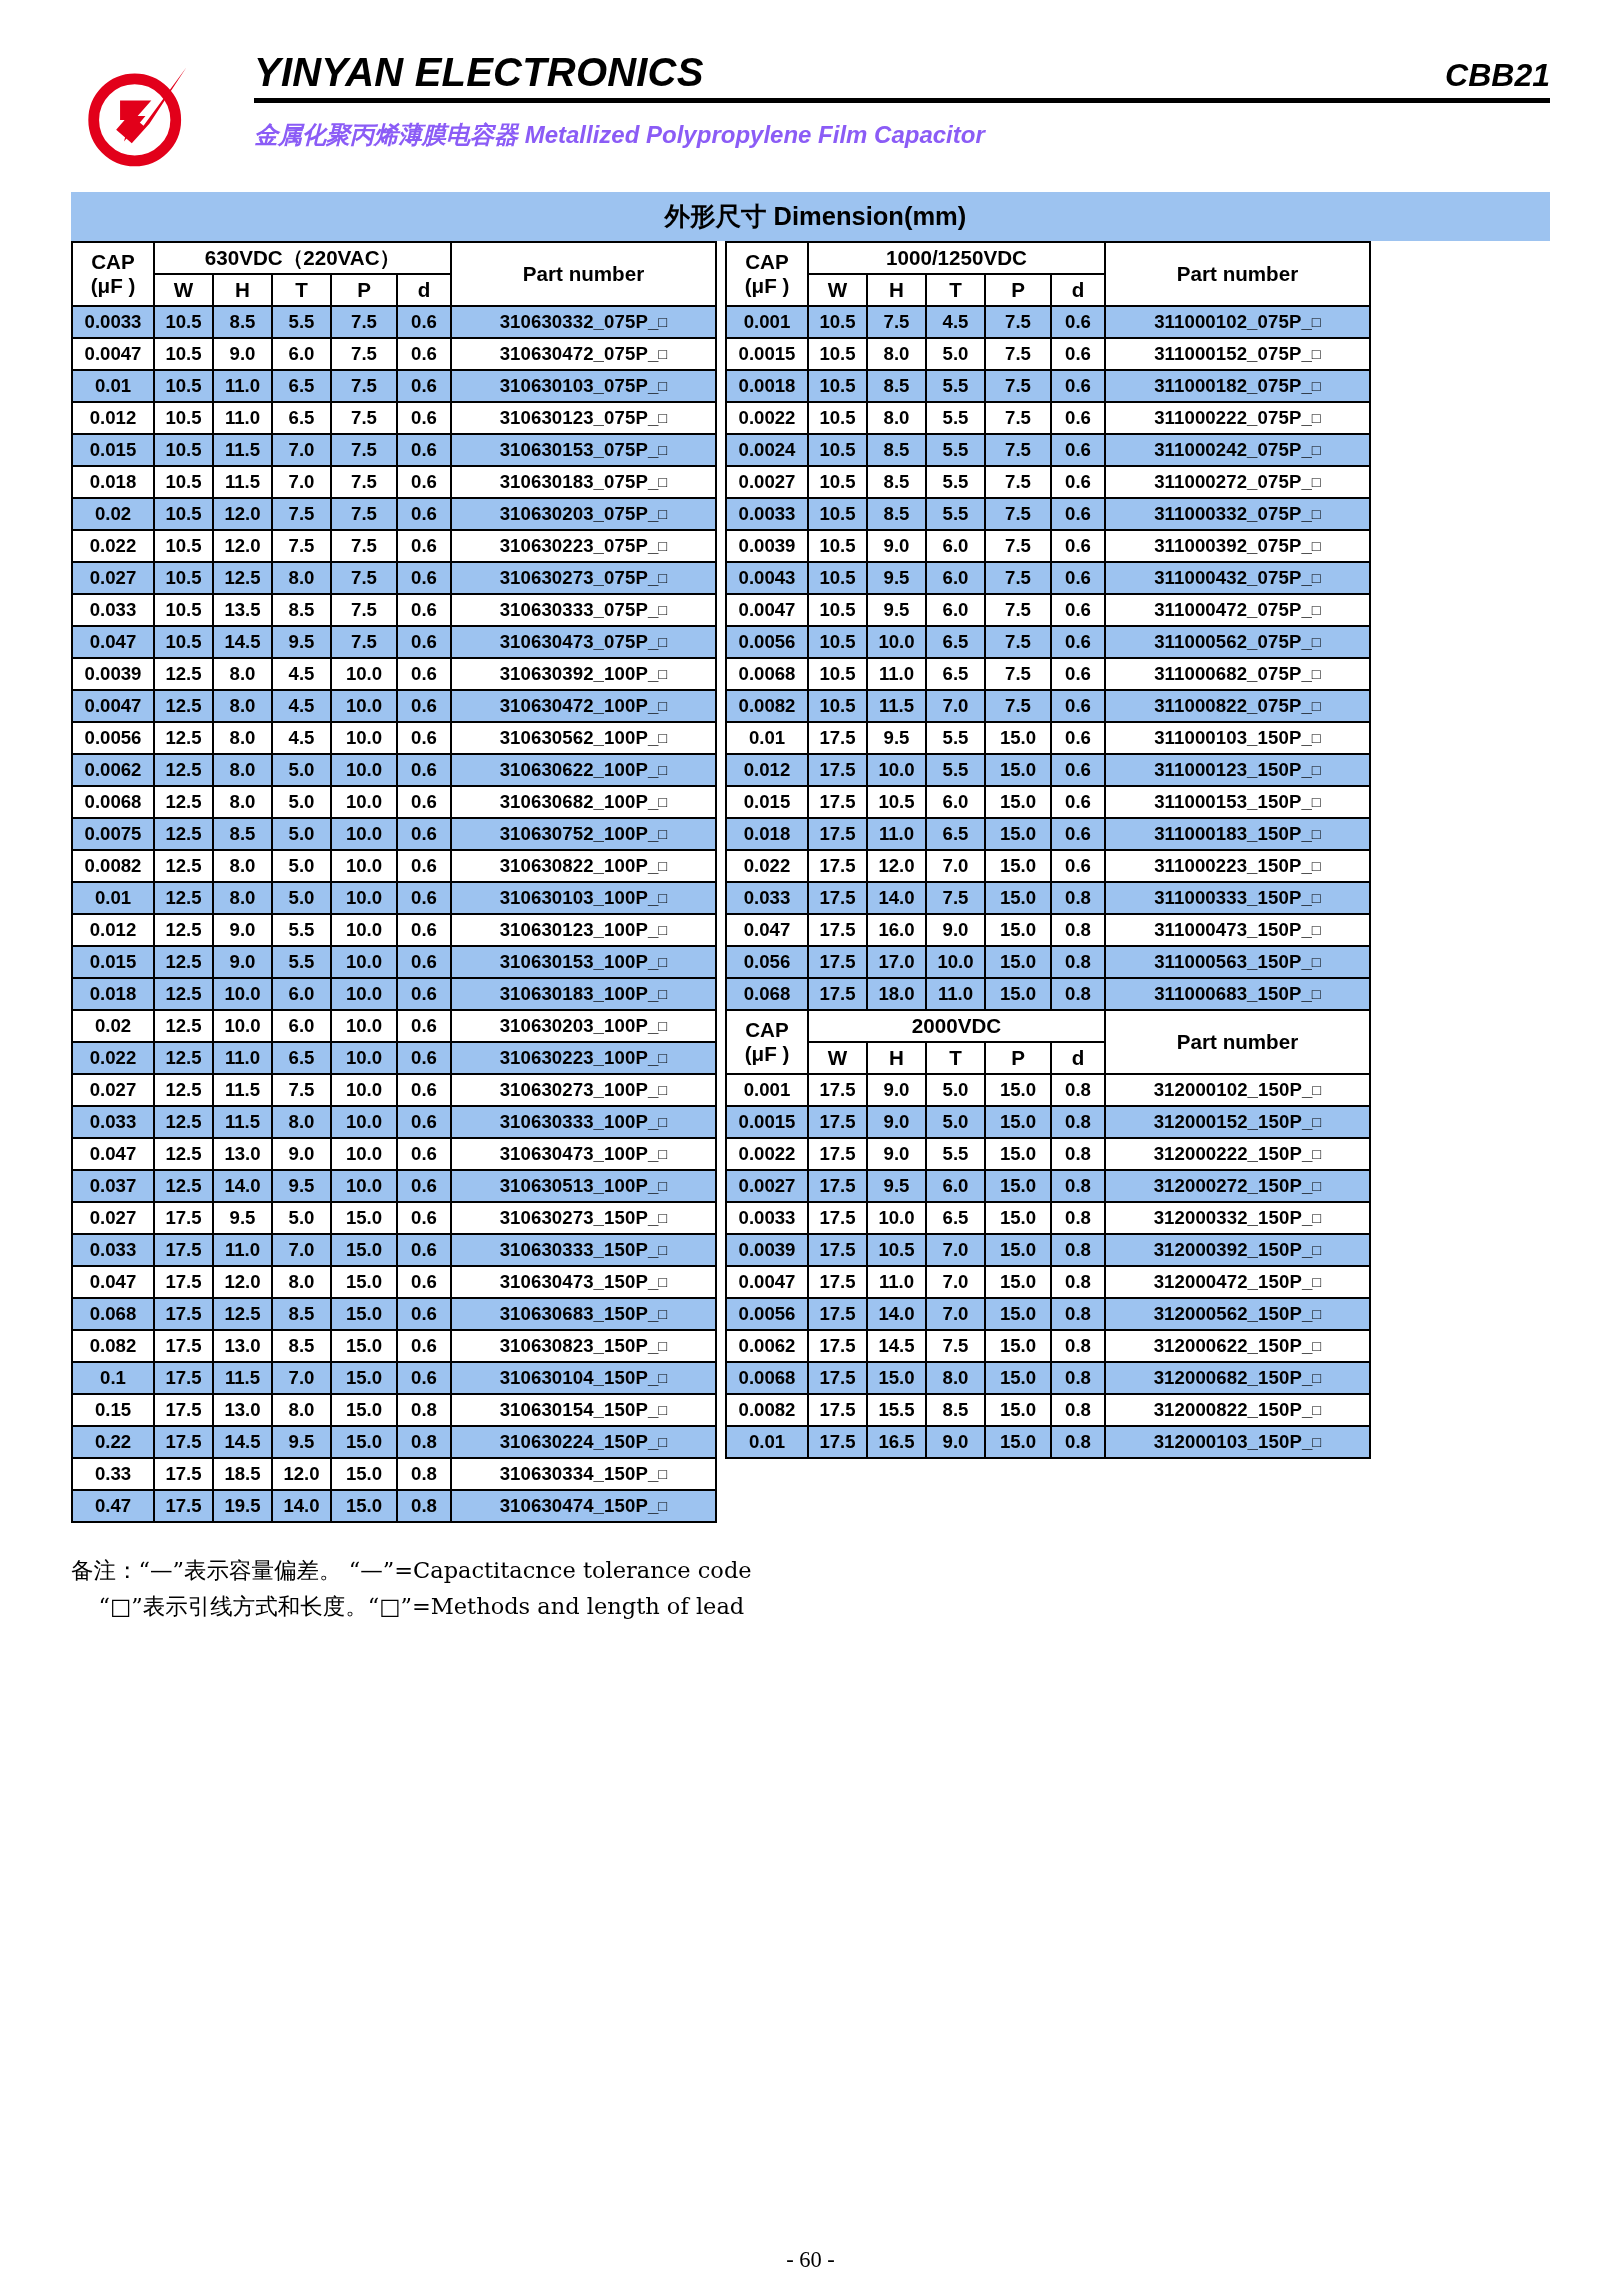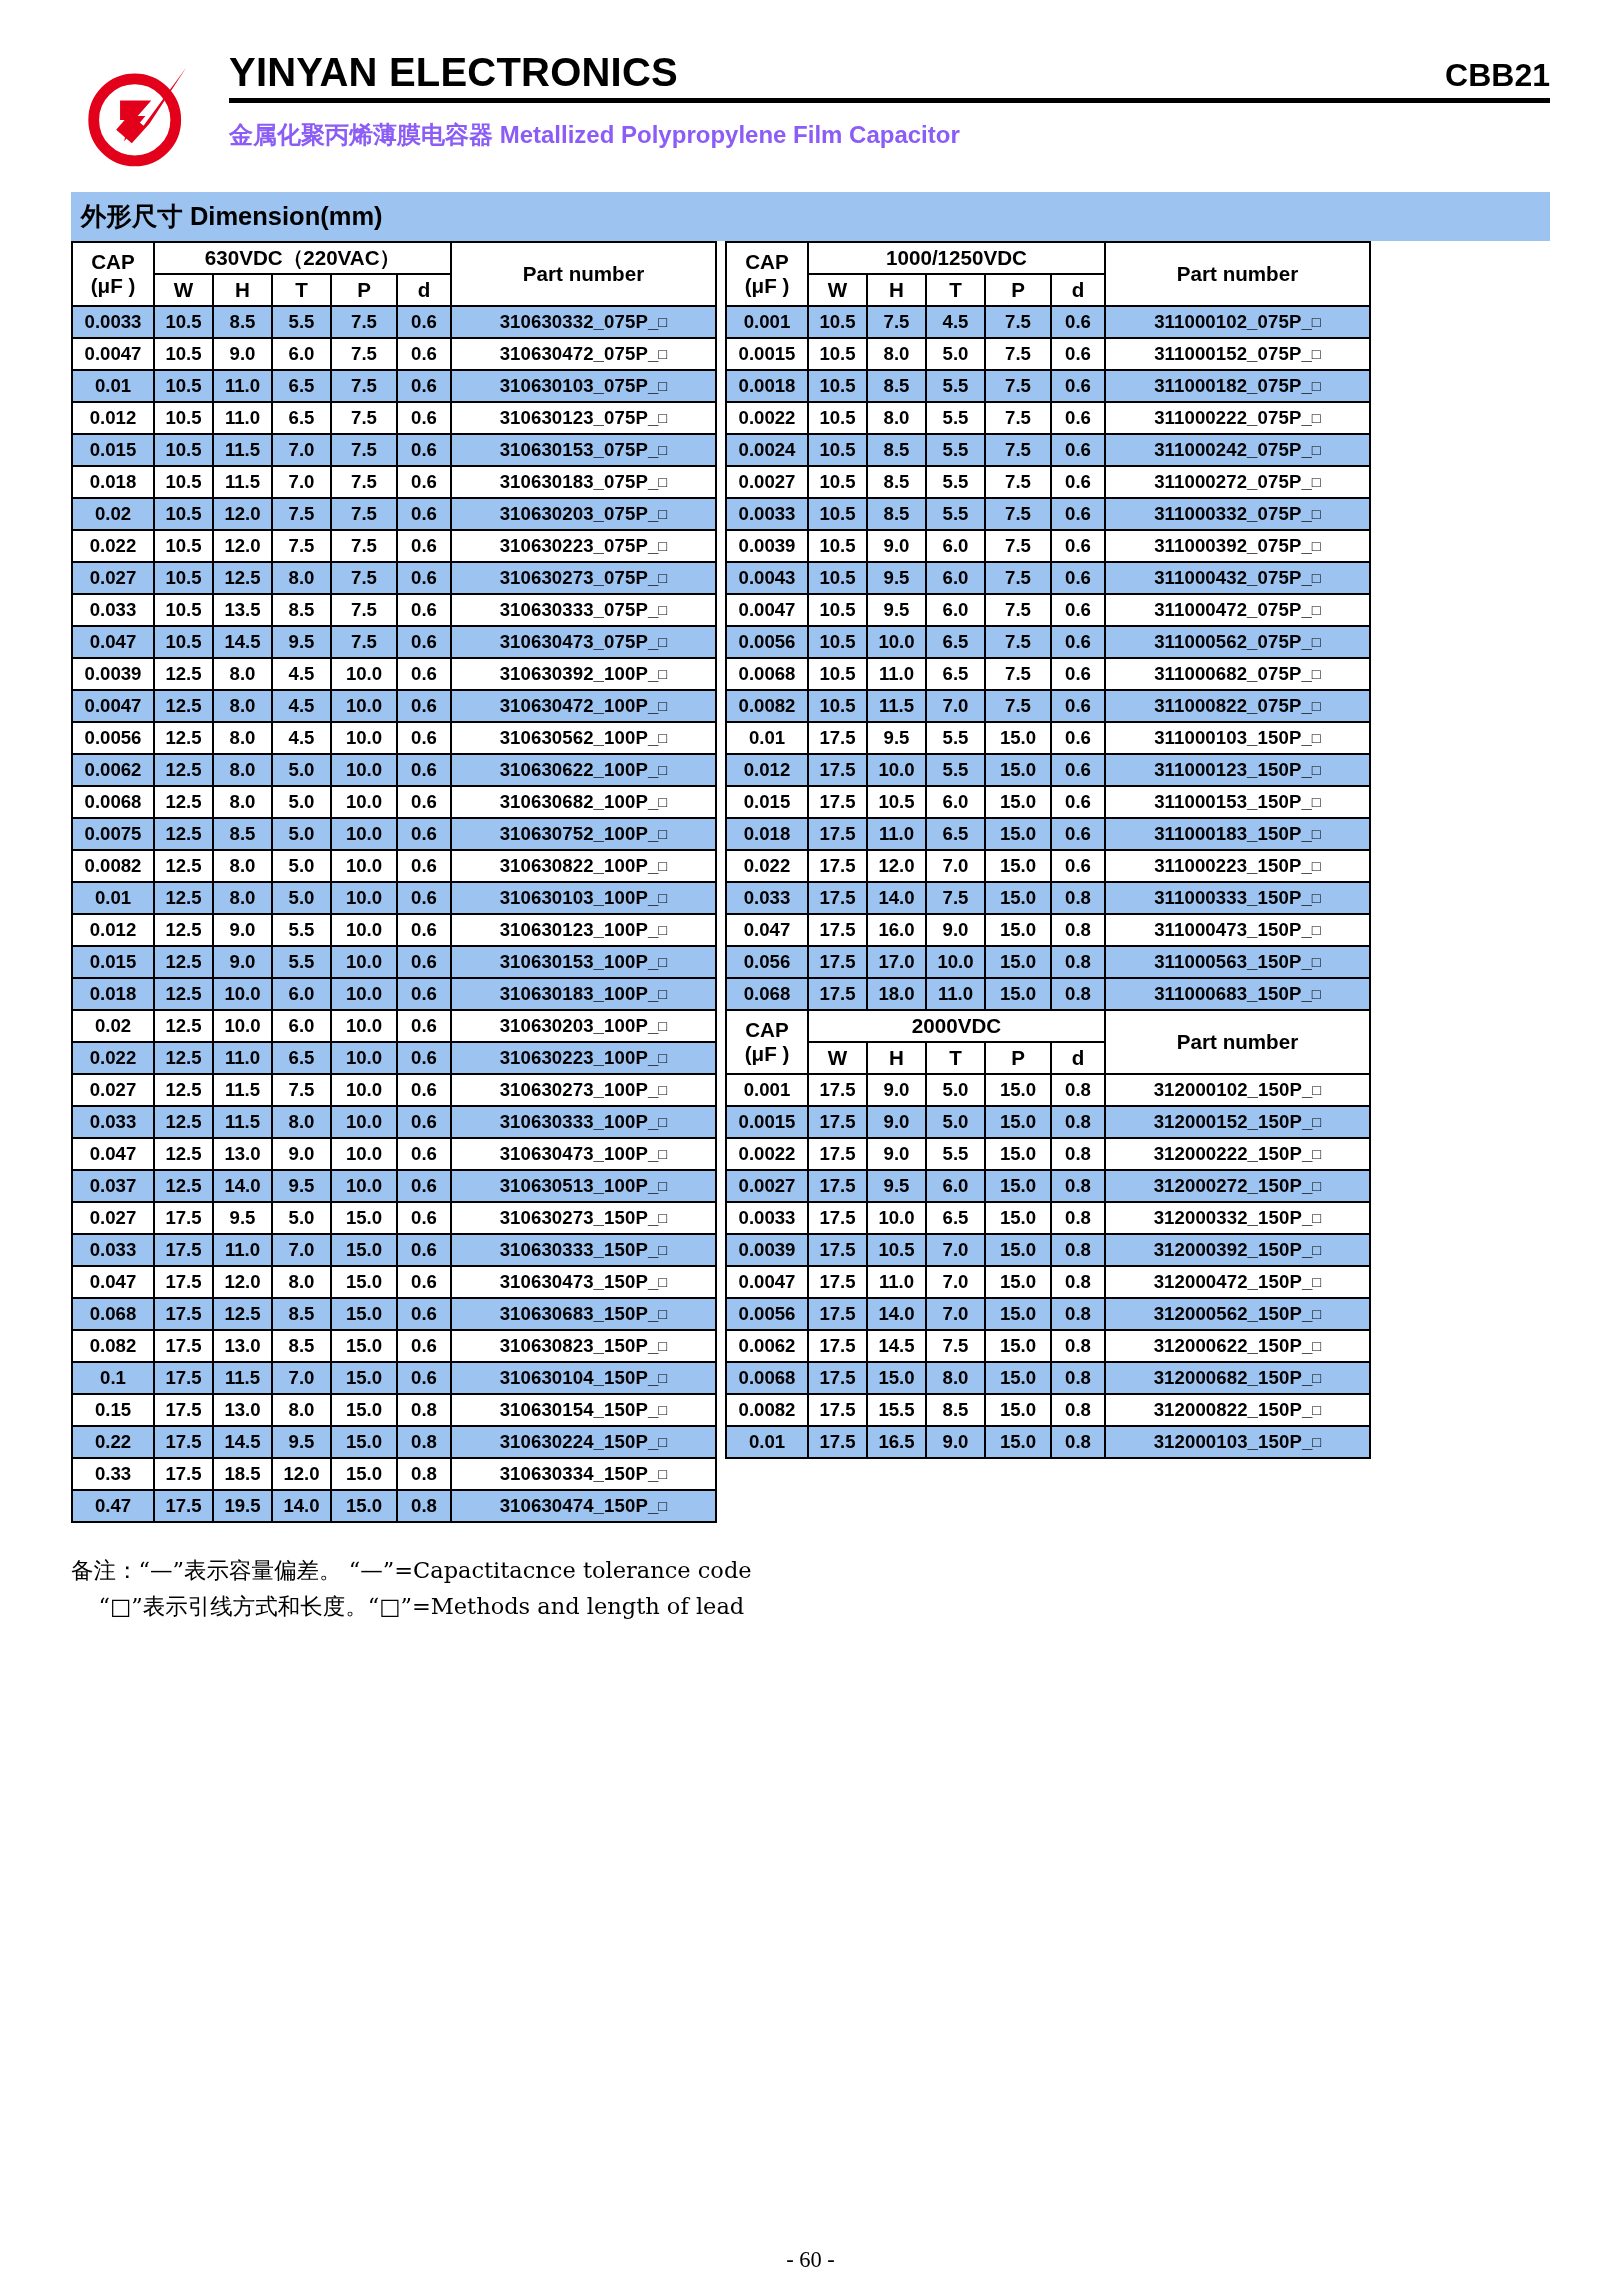--- a/index.html
+++ b/index.html
@@ -7,21 +7,21 @@
     width:1621px;height:2293px;
     background:#ffffff;
     font-family:"Liberation Sans", sans-serif;
     -webkit-font-smoothing:antialiased;
   }
   .page{position:relative;width:1621px;height:2293px;box-sizing:border-box;padding:0;}
 
   
   .header{position:relative;height:123px;margin:51px 71px 0 71px;}
   .logo{position:absolute;left:9.8px;top:13.7px;width:125px;height:102px;}
-  .brandblock{position:absolute;left:158px;top:0;right:0;}
+  .brandblock{position:absolute;left:183px;top:0;right:0;font-style:italic;}
   .brandrow{display:flex;align-items:flex-end;justify-content:space-between;}
   .brand{
     font-size:40px;font-weight:bold;letter-spacing:0.2px;color:#000;
     line-height:1.05;font-family:"Liberation Sans", sans-serif;
   }
   .model{
     font-size:32px;font-weight:bold;color:#000;line-height:1.05;
     font-family:"Liberation Sans", sans-serif;
   }
   .hrule{height:4.9px;background:#000;margin-top:4.9px;}
@@ -33,20 +33,21 @@
   .subtitle .en{font-family:"Liberation Sans",sans-serif;}
 
   
   .sectionbar{
     margin:17.6px 71px 0 71px;
     background:#9dc3f0;
     height:49px;
     display:flex;align-items:center;
     padding-left:9.8px;
     box-sizing:border-box;
+    justify-content:center;
   }
   .sectionbar .t{
     font-size:25.5px;font-weight:bold;color:#000;
     font-family:"DejaVu Sans","Liberation Sans",sans-serif;
   }
   .sectionbar .t .en{font-family:"Liberation Sans",sans-serif;}
 
   
   .tables{
     margin:0 71px;

